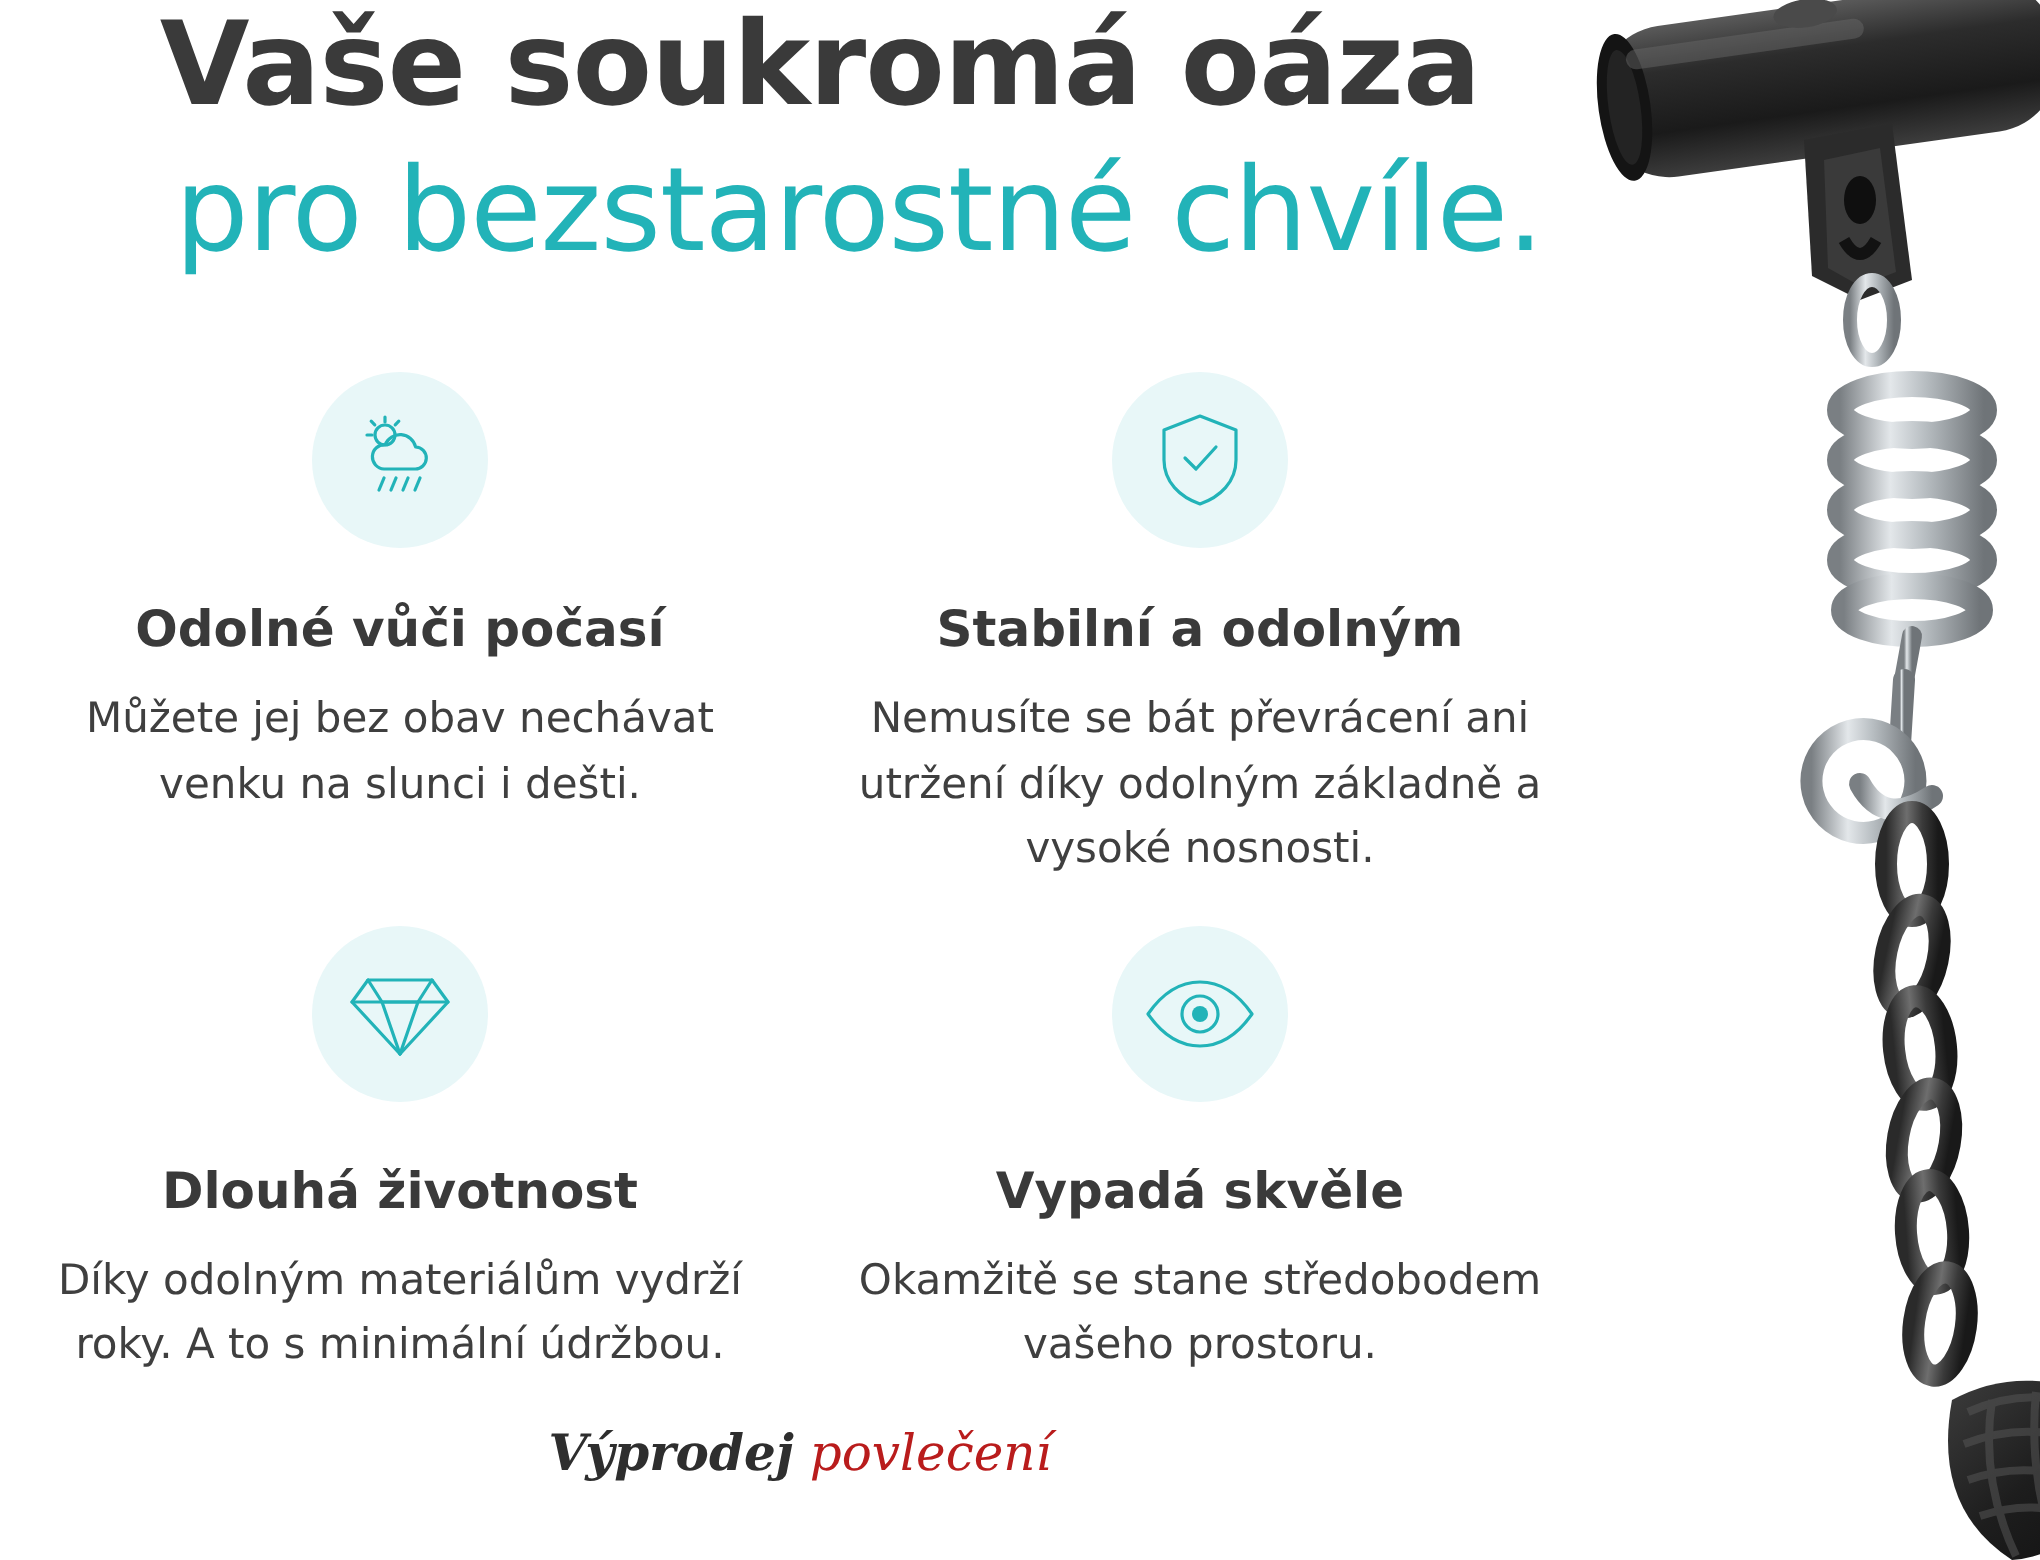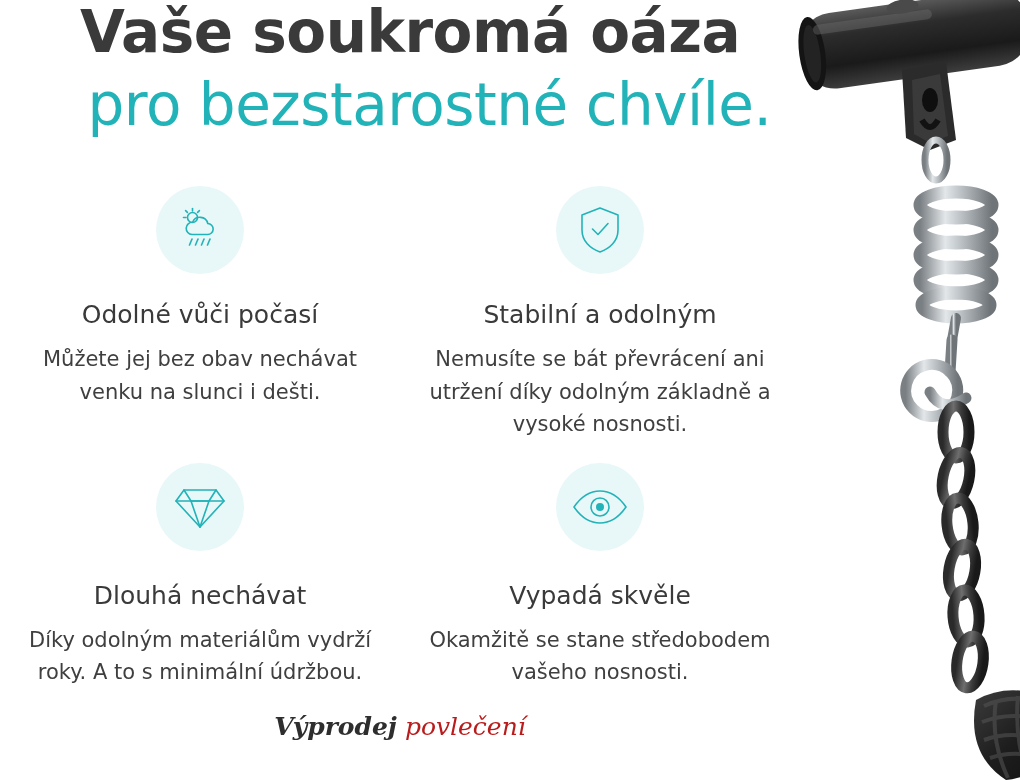--- a/index.html
+++ b/index.html
@@ -68,21 +68,21 @@
     border-radius: 50%;
     background: #e8f7f8;
     display: flex;
     align-items: center;
     justify-content: center;
     margin-bottom: 26px;
   }
   .badge svg { display: block; }
   .feat-title {
     font-size: 25px;
-    font-weight: 400;
+    font-weight: 700;
     color: #3a3a3a;
     margin-bottom: 14px;
     text-align: center;
     white-space: nowrap;
   }
   .feat-desc {
     font-size: 21px;
     line-height: 1.55;
     color: #3f3f3f;
     text-align: center;
@@ -169,36 +169,36 @@
         <span>
           <svg width="56" height="50" viewBox="0 0 56 50" fill="none" stroke="#22b3b8" stroke-width="1.6" stroke-linecap="round" stroke-linejoin="round">
             <path d="M12 8 H44 L52 19 L28 45 L4 19 Z"></path>
             <path d="M4 19 H52"></path>
             <path d="M12 8 L19 19 L28 45"></path>
             <path d="M44 8 L37 19 L28 45"></path>
             <path d="M19 19 H37"></path>
           </svg>
         </span>
       </div>
-      <div class="feat-title">Dlouhá nechávat</div>
+      <div class="feat-title">Dlouhá životnost</div>
       <div class="feat-desc">Díky odolným materiálům vydrží roky. A to s minimální údržbou.</div>
     </div>
 
     <div class="feature r2">
       <div class="badge">
         <span>
           <svg width="58" height="38" viewBox="0 0 58 38" fill="none" stroke="#22b3b8" stroke-width="1.6" stroke-linecap="round" stroke-linejoin="round">
             <path d="M3 19 C12 6 22 3 29 3 C36 3 46 6 55 19 C46 32 36 35 29 35 C22 35 12 32 3 19 Z"></path>
             <circle cx="29" cy="19" r="9"></circle>
             <circle cx="29" cy="19" r="4" fill="#22b3b8" stroke="none"></circle>
           </svg>
         </span>
       </div>
       <div class="feat-title">Vypadá skvěle</div>
-      <div class="feat-desc">Okamžitě se stane středobodem vašeho nosnosti.</div>
+      <div class="feat-desc">Okamžitě se stane středobodem vašeho prostoru.</div>
     </div>
 
   </div>
 
   <div class="logo">
     <span class="w1">Výprodej</span>
     <span class="w2">povlečení</span>
   </div>
 
   <div class="photo">

